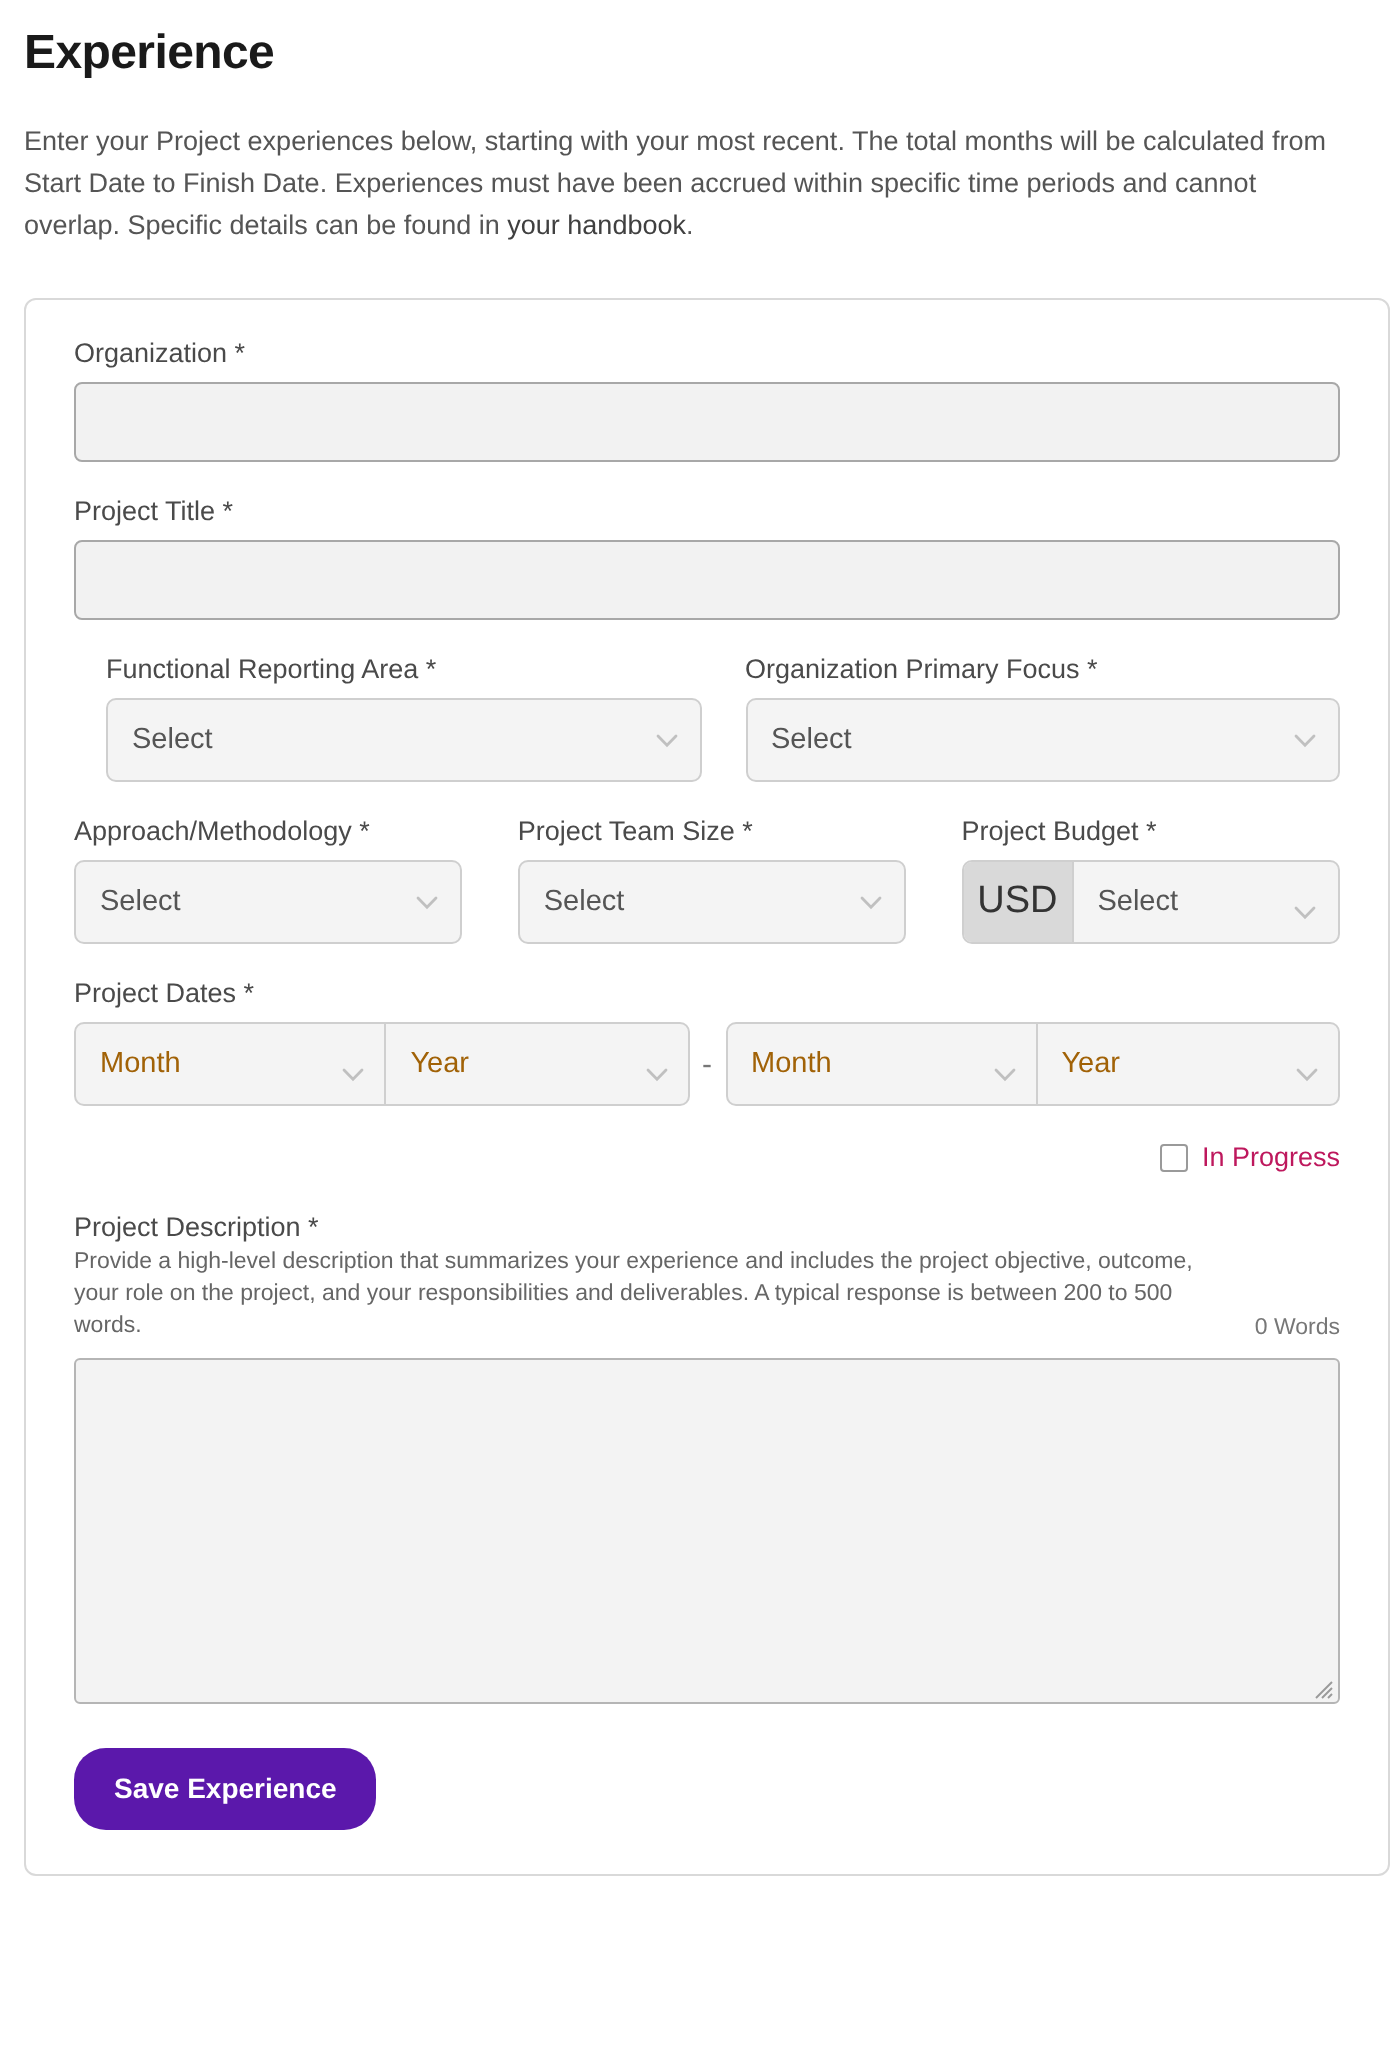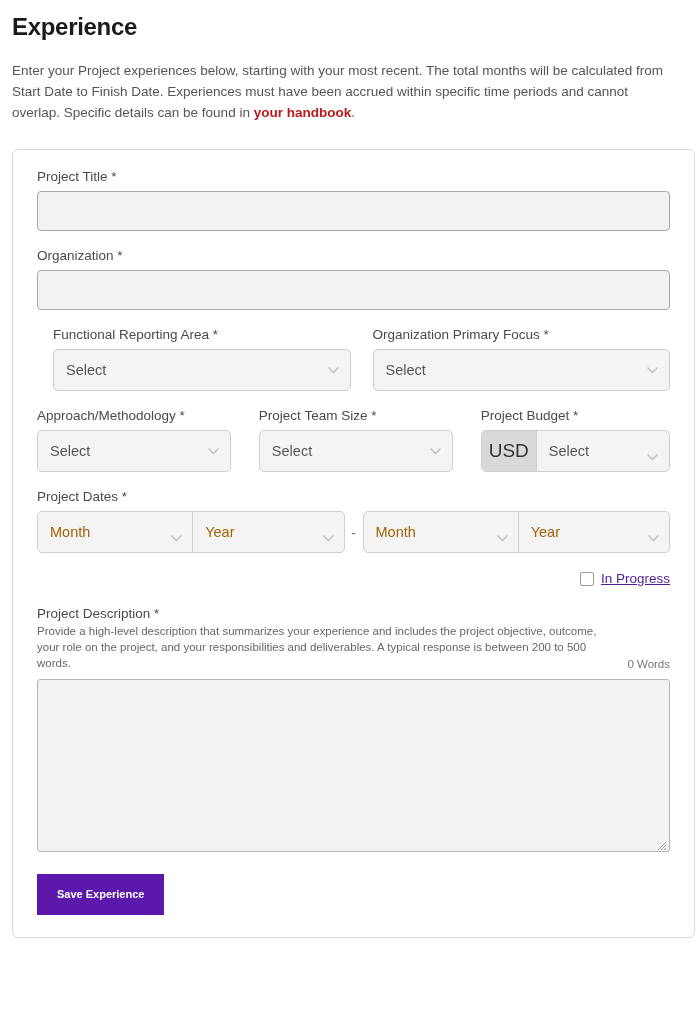--- a/index.html
+++ b/index.html
@@ -28,23 +28,23 @@
     line-height: 38px;
   }
   .intro {
     font-size: 13.5px;
     line-height: 21px;
     color: #555555;
     margin: 14px 0 0 0;
     padding: 0 12px 0 4px;
   }
   .intro a.handbook {
-    color: #b91c1c;
+    color: #404040;
     text-decoration: none;
-    font-weight: bold;
+    font-weight: normal;
   }
 
   
   .card {
     margin: 26px 0 0 4px;
     width: 683px;
     border: 1px solid #d9d9d9;
     border-radius: 6px;
     background: #fff;
     padding: 18px 24px 22px 24px;
@@ -186,23 +186,22 @@
     width: 14px; height: 14px;
     border: 1px solid #9a9a9a;
     border-radius: 2px;
     background: #fff;
     margin-right: 7px;
     cursor: pointer;
     flex: 0 0 14px;
   }
   .inprogress-label {
     font-size: 13.5px;
-    color: #4c1d95;
-    cursor: pointer;
-    text-decoration: underline;
+    color: #be185d;
+    cursor: pointer;
   }
 
   
   .desc-block { margin-top: 20px; }
   .desc-head-row { display: flex; align-items: flex-end; }
   .desc-help { flex: 1; }
   .word-count {
     font-size: 11.5px;
     color: #777;
     white-space: nowrap;
@@ -229,50 +228,50 @@
     right: 2px; bottom: 2px;
     width: 12px; height: 12px;
   }
 
   
   .save-btn {
     margin-top: 22px;
     display: inline-block;
     background: #5b18ab;
     color: #ffffff;
-    font-size: 11px;
+    font-size: 14px;
     font-weight: bold;
     border: none;
-    border-radius: 0;
+    border-radius: 16px;
     padding: 13px 20px;
     cursor: pointer;
     font-family: "Liberation Sans", sans-serif;
     line-height: 15px;
   }
 </style>
 </head>
 <body>
 
 <div class="page">
 
   <h1 class="page-title">Experience</h1>
 
   <p class="intro"><span>Enter your Project experiences below, starting with your most recent. The total months will be calculated from Start Date to Finish Date. Experiences must have been accrued within specific time periods and cannot overlap. Specific details can be found in </span><a class="handbook" href="#">your handbook</a><span>.</span></p>
 
   <div class="card">
 
     
     <div class="field-block">
+      <label class="field-label">Organization *</label>
+      <input class="text-input" type="text" value="" style="">
+    </div>
+
+    
+    <div class="field-block">
       <label class="field-label">Project Title *</label>
-      <input class="text-input" type="text" value="" style="">
-    </div>
-
-    
-    <div class="field-block">
-      <label class="field-label">Organization *</label>
       <input class="text-input" type="text" value="" style="">
     </div>
 
     
 
     
     <div class="row field-block">
       <div class="col-half gap-22">
         <label class="field-label">Functional Reporting Area *</label>
         <div class="sel">

